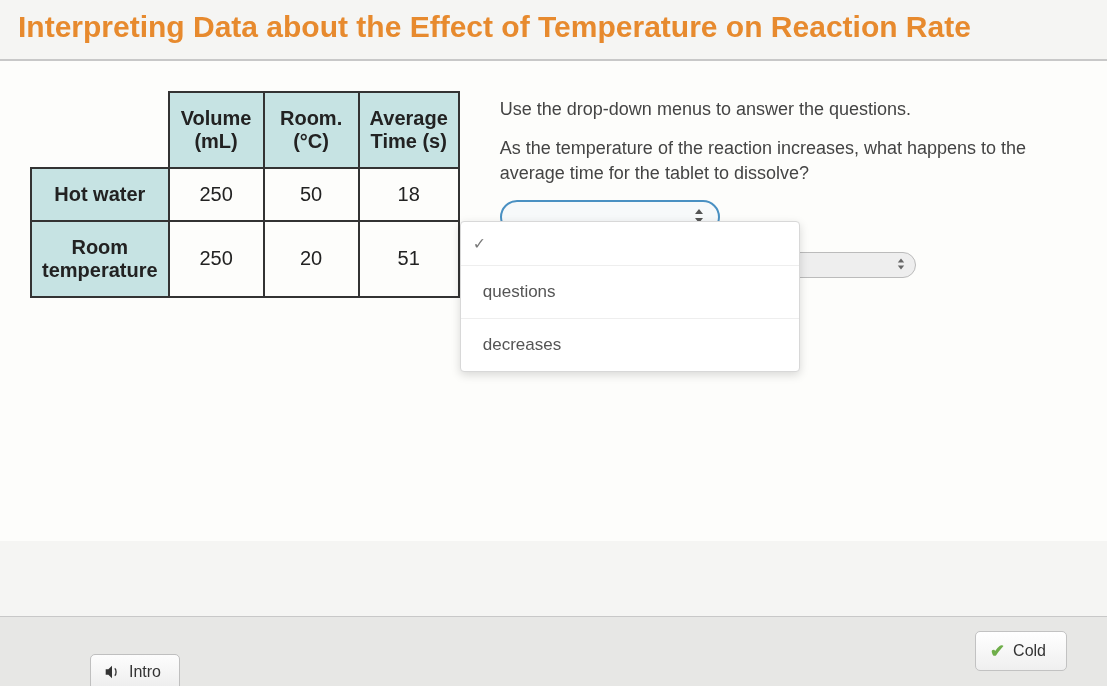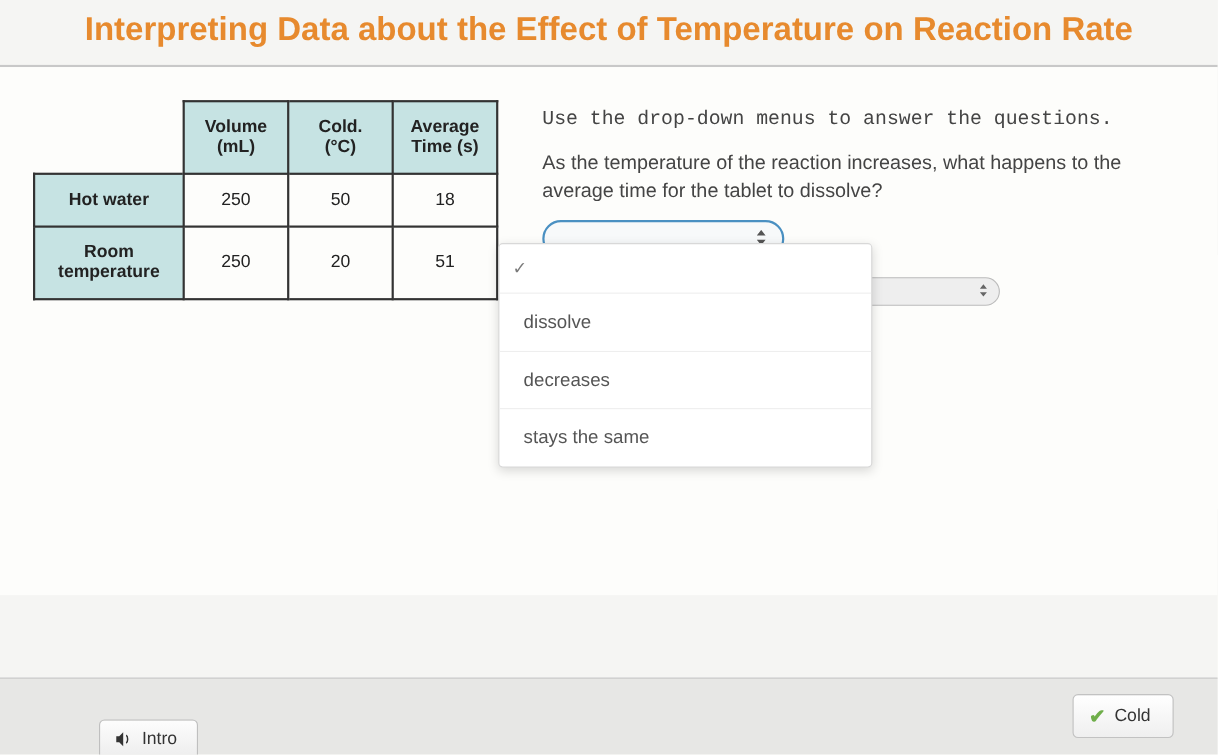--- a/index.html
+++ b/index.html
@@ -8,21 +8,20 @@
     background: #f5f5f3;
     width: 1107px;
     height: 686px;
     overflow: hidden;
     position: relative;
   }
   .header {
     padding: 10px 18px 14px 18px;
     border-bottom: 2px solid #c8c8c8;
     background: #f5f5f3;
-    text-align: center;
   }
   .title {
     color: #e78a2e;
     font-size: 30px;
     font-weight: bold;
     line-height: 1.15;
   }
   .content {
     display: flex;
     padding: 30px 20px 20px 20px;
@@ -35,21 +34,21 @@
     flex: 0 0 auto;
     padding-left: 10px;
   }
   table.data {
     border-collapse: collapse;
   }
   table.data th, table.data td {
     border: 2px solid #333;
     padding: 14px 10px;
     text-align: center;
-    font-size: 16px;
+    font-size: 20px;
     color: #222;
     background: #fdfdfb;
   }
   table.data th {
     background: #c6e3e3;
     font-weight: bold;
   }
   table.data .corner {
     border: none;
     background: #fdfdfb;
@@ -63,21 +62,21 @@
 
   .right {
     flex: 1;
     padding-top: 6px;
     padding-right: 30px;
     color: #444;
     font-size: 18px;
     line-height: 1.4;
     position: relative;
   }
-  .instruction { margin-bottom: 14px; font-family: Liberation Mono, monospace; }
+  .instruction { margin-bottom: 14px; }
   .question { margin-bottom: 14px; }
 
   .select-pill {
     display: inline-flex;
     align-items: center;
     justify-content: flex-end;
     border: 2px solid #4a90c2;
     border-radius: 18px;
     width: 220px;
     height: 34px;
@@ -192,21 +191,21 @@
 <div class="content">
   <div class="left">
     <table class="data">
       <tbody>
           <tr>
         <th class="corner"></th>
         <th class="colhead">
           <span>Volume (mL)</span>
         </th>
         <th class="colhead">
-          <span>Cold. (°C)</span>
+          <span>Room. (°C)</span>
         </th>
         <th class="colhead">
           <span>Average Time (s)</span>
         </th>
       </tr>
       <tr>
         <th class="rowhead">Hot water</th>
         <td>250</td>
         <td>50</td>
         <td>18</td>
@@ -242,23 +241,22 @@
               <path d="M5 0 L9 5 L1 5 Z M5 14 L1 9 L9 9 Z" fill="#666"></path>
             </svg>
         </span>
       </div>
     </div>
 
     <div class="dropdown-menu">
       <div class="dropdown-item">
         <span class="check">✓</span>
       </div>
-      <div class="dropdown-item">dissolve</div>
+      <div class="dropdown-item">questions</div>
       <div class="dropdown-item">decreases</div>
-      <div class="dropdown-item">stays the same</div>
     </div>
   </div>
 </div>
 
 <div class="footer">
   <button class="intro-btn">
     <span class="speaker-icon">
       <svg viewBox="0 0 20 20" width="18" height="18">
           <path d="M3 7h3l4-4v14l-4-4H3z" fill="#333"></path>
           <path d="M13 6c2 1 2 7 0 8" stroke="#333" stroke-width="1.5" fill="none"></path>

